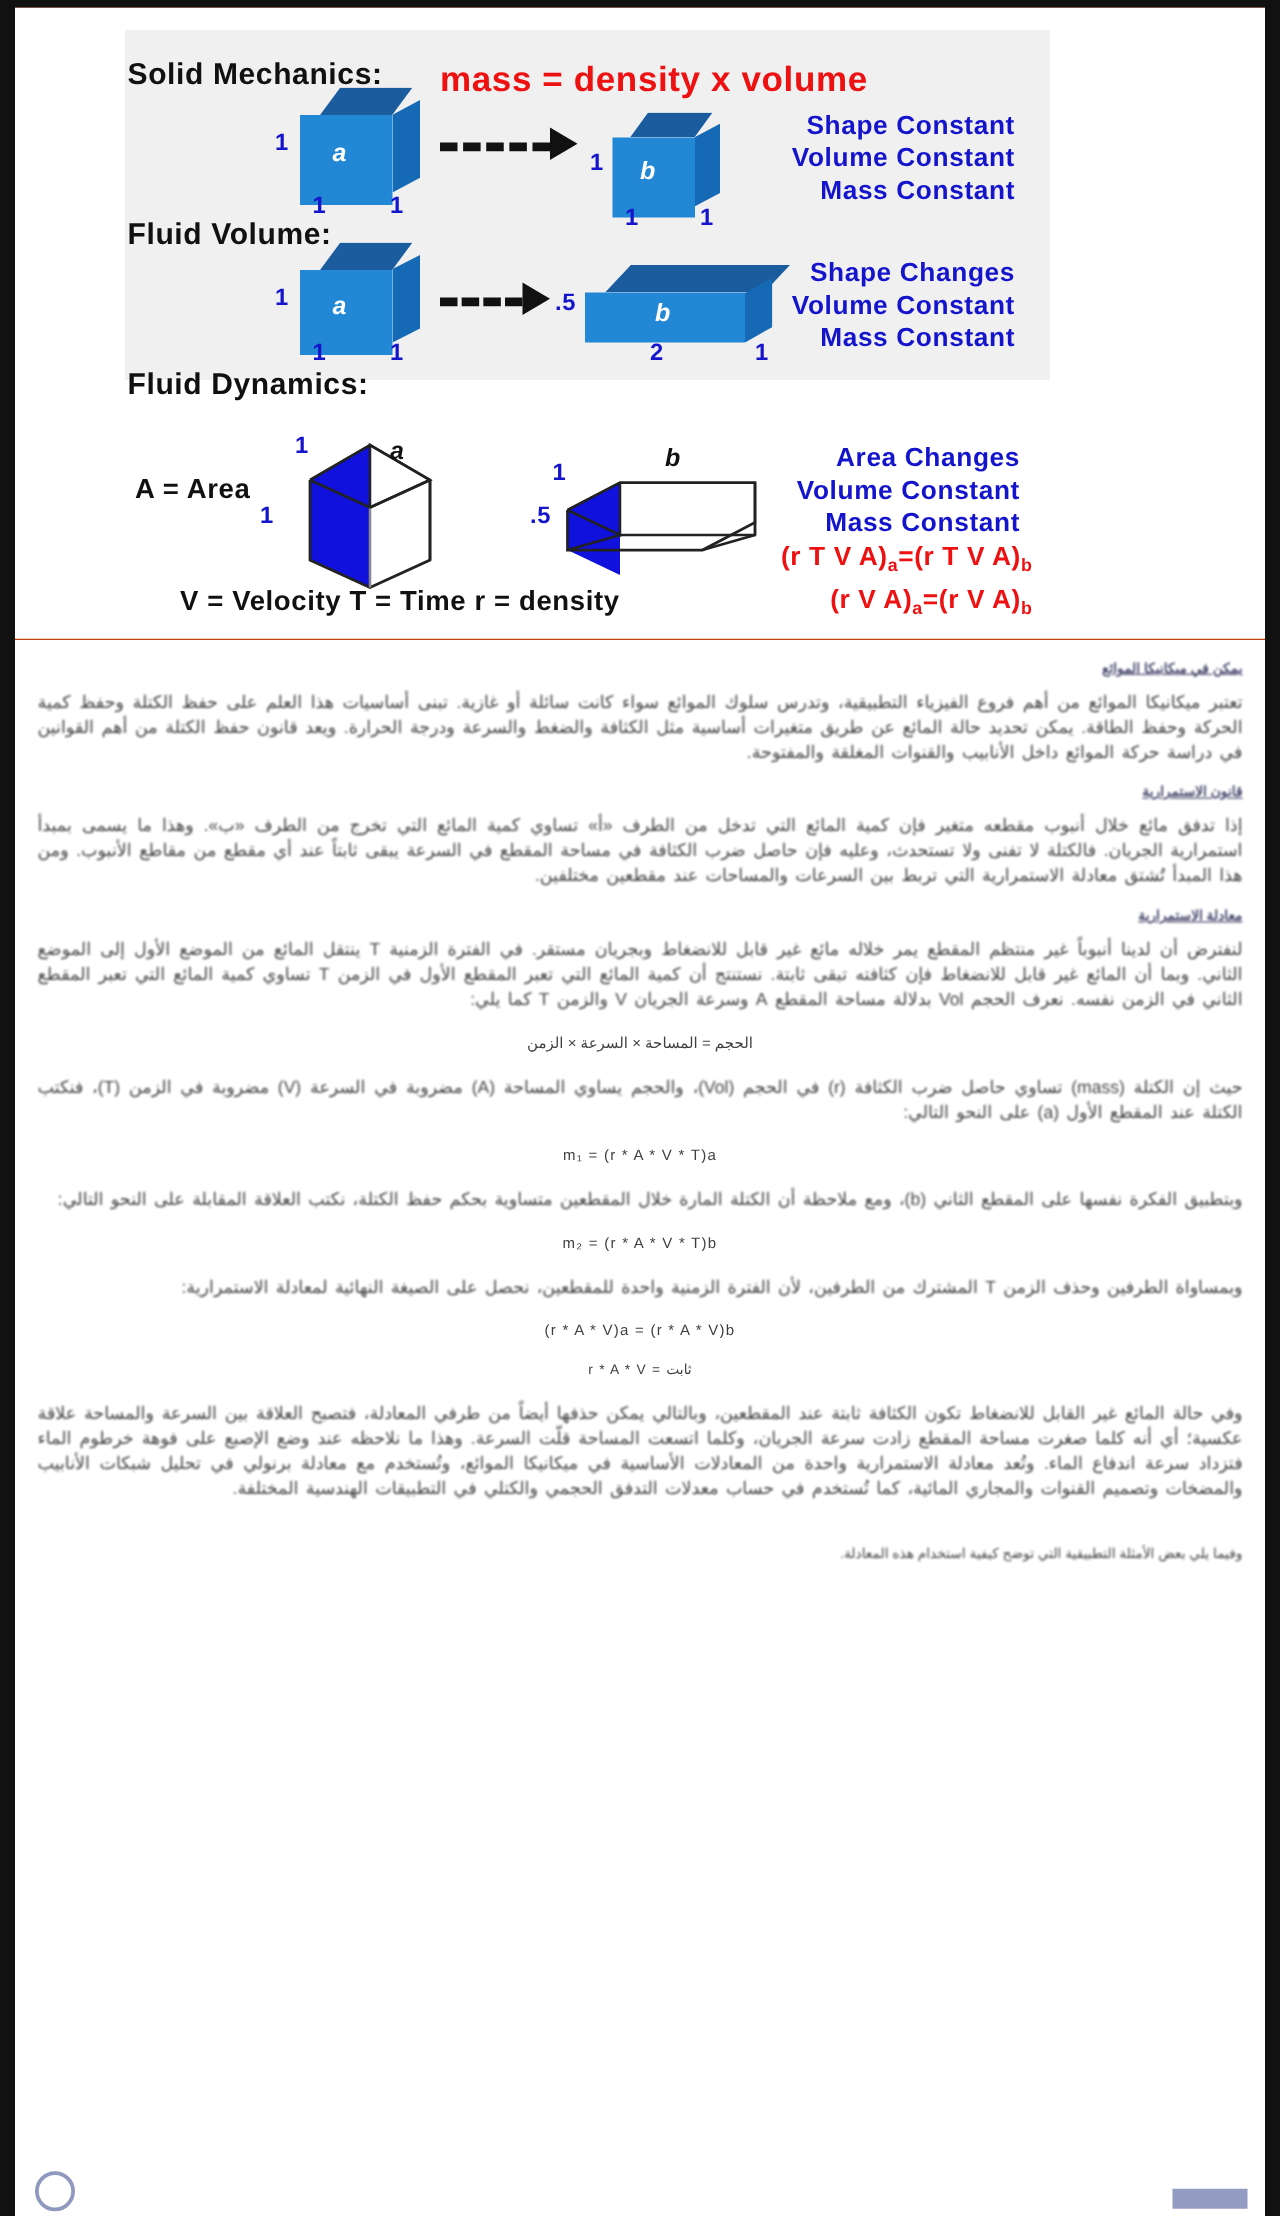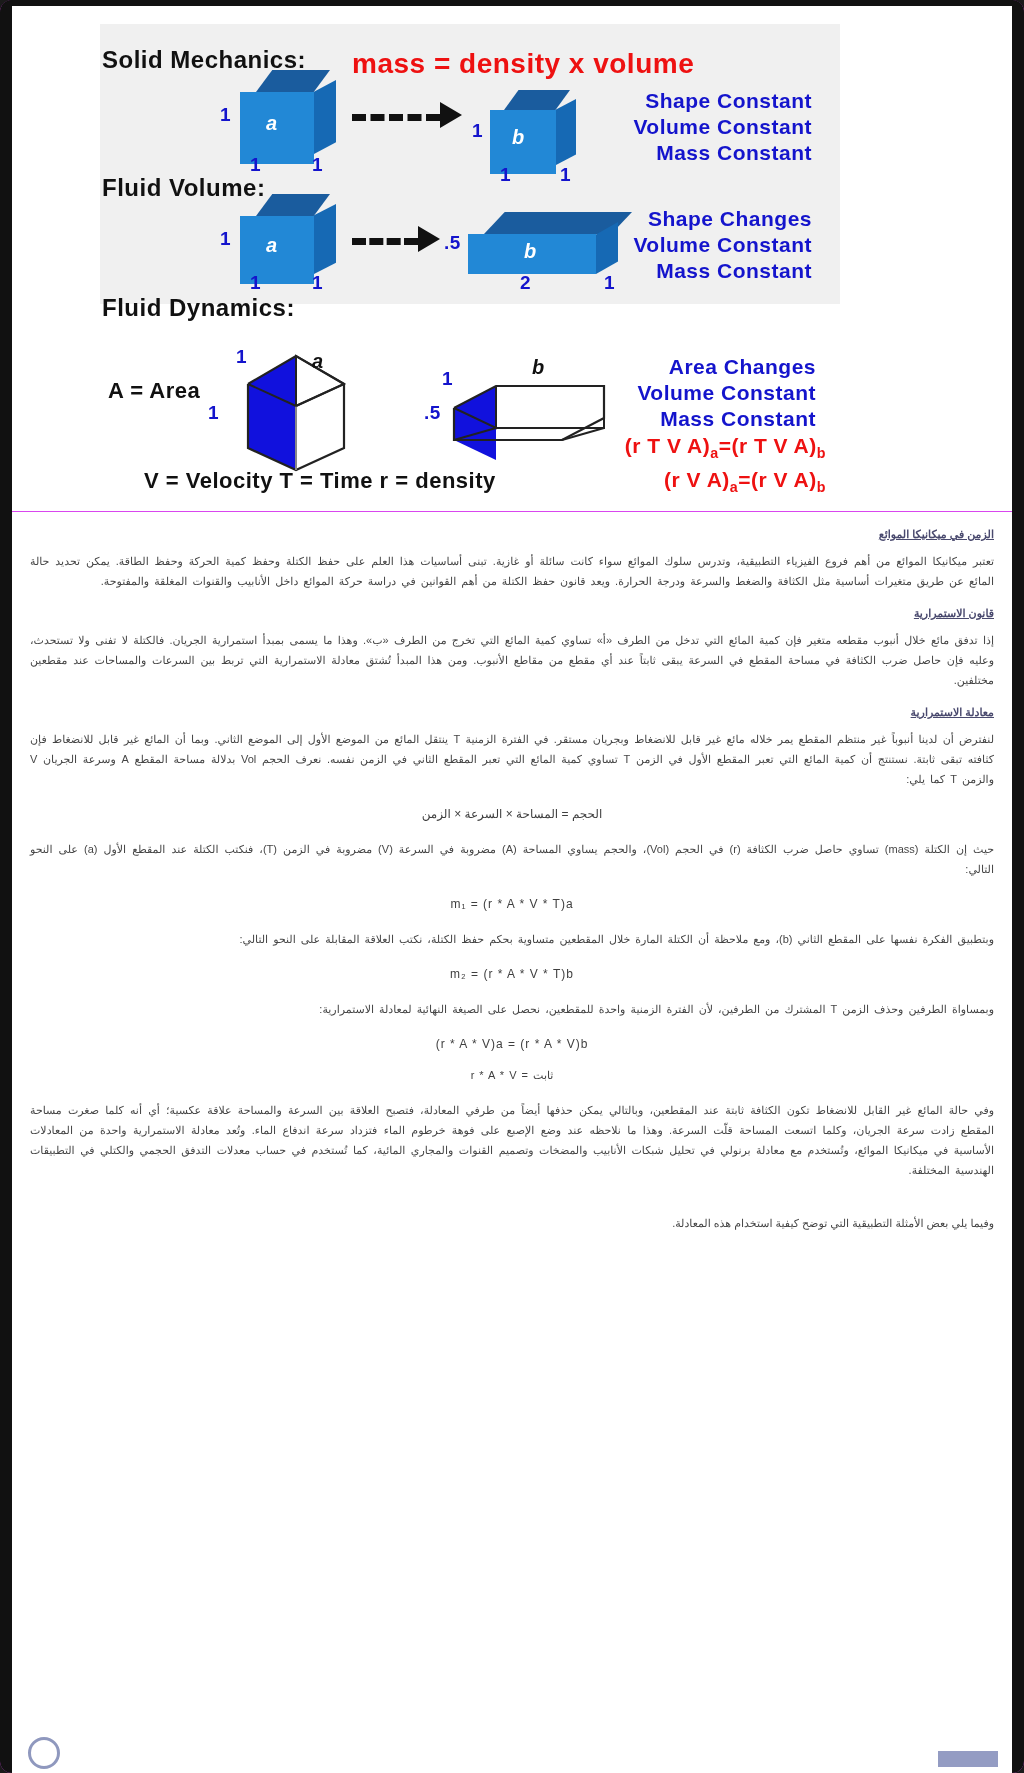--- a/index.html
+++ b/index.html
@@ -8,24 +8,23 @@
     padding: 0;
     background: #1a1a1a;
   }
   body {
     font-family: "Liberation Sans", sans-serif;
   }
   .page {
     position: relative;
     width: 1024px;
     height: 1773px;
-    background: #d946ef;
+    background: #c2410c;
     overflow: hidden;
     margin: 0 auto;
-    border-radius: 12px;
   }
   
   .edge {
     position: absolute;
     top: 0;
     bottom: 0;
     width: 12px;
     background: #111111;
     z-index: 40;
   }
@@ -129,21 +128,21 @@
     color: #2a2a55;
     text-decoration: underline;
     margin: 16px 0 10px 0;
     filter: blur(0.7px);
     opacity: 0.85;
     letter-spacing: 0.3px;
   }
   .ar-para {
     direction: rtl;
     text-align: justify;
-    font-size: 11px;
+    font-size: 14px;
     line-height: 20px;
     color: #2b2b2b;
     margin: 0 0 14px 0;
     filter: blur(0.65px);
     opacity: 0.88;
     word-spacing: 2px;
   }
   .eq-line {
     text-align: center;
     font-size: 12px;
@@ -307,21 +306,21 @@
     </div>
     <div class="dlabel red red-eq" style="right:186px; top:462px; width:270px;">
       <span>(r V A)</span><sub>a</sub><span>=</span><span>(r V A)</span><sub>b</sub>
     </div>
 
     <div class="dlabel black" style="left:132px; top:462px; font-size:22px;">V = Velocity   T = Time   r = density</div>
   </div>
 
   <div class="body-text">
 
-    <div class="ar-heading">الزمن في ميكانيكا الموائع</div>
+    <div class="ar-heading">يمكن في ميكانيكا الموائع</div>
     <div class="ar-para">تعتبر ميكانيكا الموائع من أهم فروع الفيزياء التطبيقية، وتدرس سلوك الموائع سواء كانت سائلة أو غازية. تبنى أساسيات هذا العلم على حفظ الكتلة وحفظ كمية الحركة وحفظ الطاقة. يمكن تحديد حالة المائع عن طريق متغيرات أساسية مثل الكثافة والضغط والسرعة ودرجة الحرارة. ويعد قانون حفظ الكتلة من أهم القوانين في دراسة حركة الموائع داخل الأنابيب والقنوات المغلقة والمفتوحة.</div>
 
     <div class="ar-heading">قانون الاستمرارية</div>
     <div class="ar-para">إذا تدفق مائع خلال أنبوب مقطعه متغير فإن كمية المائع التي تدخل من الطرف «أ» تساوي كمية المائع التي تخرج من الطرف «ب». وهذا ما يسمى بمبدأ استمرارية الجريان. فالكتلة لا تفنى ولا تستحدث، وعليه فإن حاصل ضرب الكثافة في مساحة المقطع في السرعة يبقى ثابتاً عند أي مقطع من مقاطع الأنبوب. ومن هذا المبدأ تُشتق معادلة الاستمرارية التي تربط بين السرعات والمساحات عند مقطعين مختلفين.</div>
 
     <div class="ar-heading">معادلة الاستمرارية</div>
     <div class="ar-para">لنفترض أن لدينا أنبوباً غير منتظم المقطع يمر خلاله مائع غير قابل للانضغاط وبجريان مستقر. في الفترة الزمنية T ينتقل المائع من الموضع الأول إلى الموضع الثاني. وبما أن المائع غير قابل للانضغاط فإن كثافته تبقى ثابتة. نستنتج أن كمية المائع التي تعبر المقطع الأول في الزمن T تساوي كمية المائع التي تعبر المقطع الثاني في الزمن نفسه. نعرف الحجم Vol بدلالة مساحة المقطع A وسرعة الجريان V والزمن T كما يلي:</div>
 
     <div class="eq-line">الحجم = المساحة × السرعة × الزمن</div>
 

